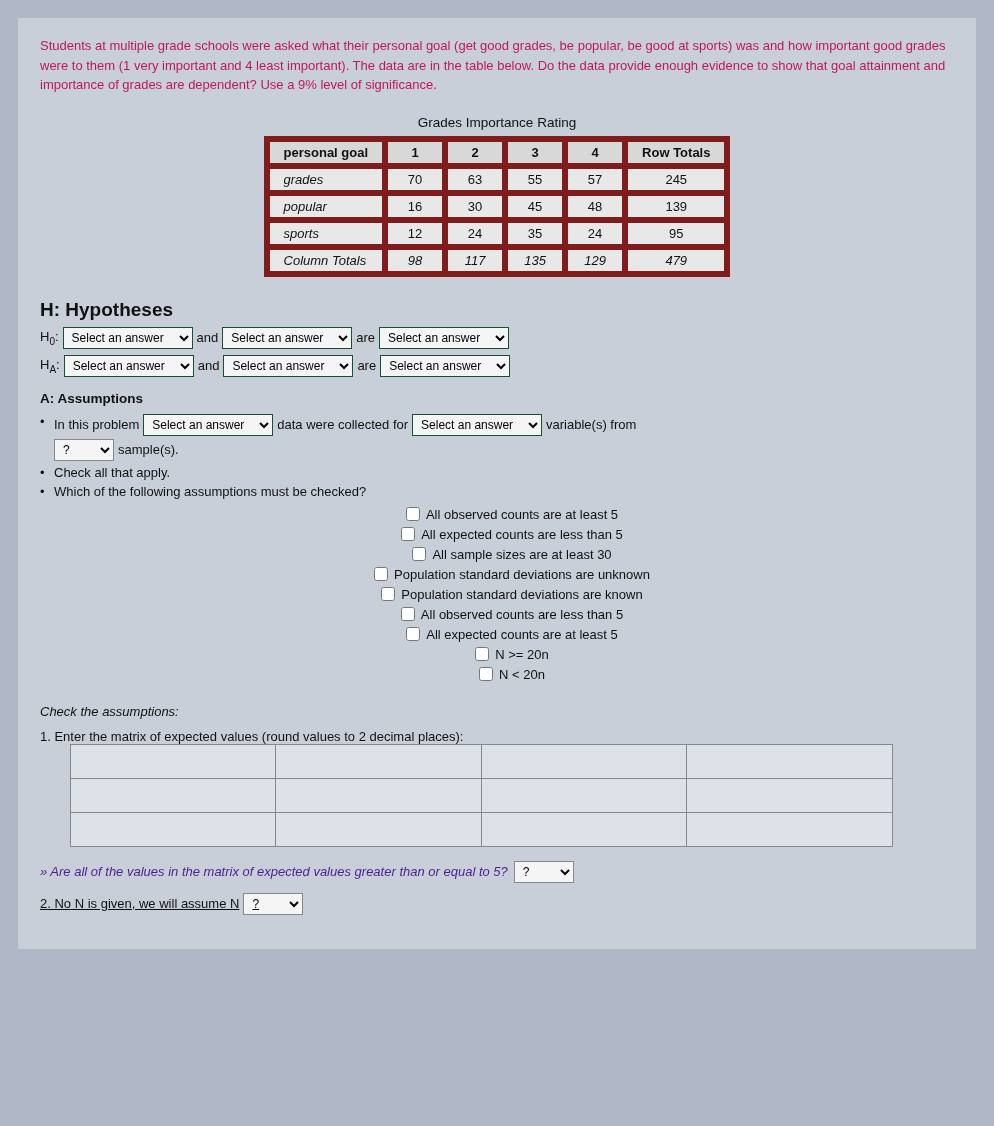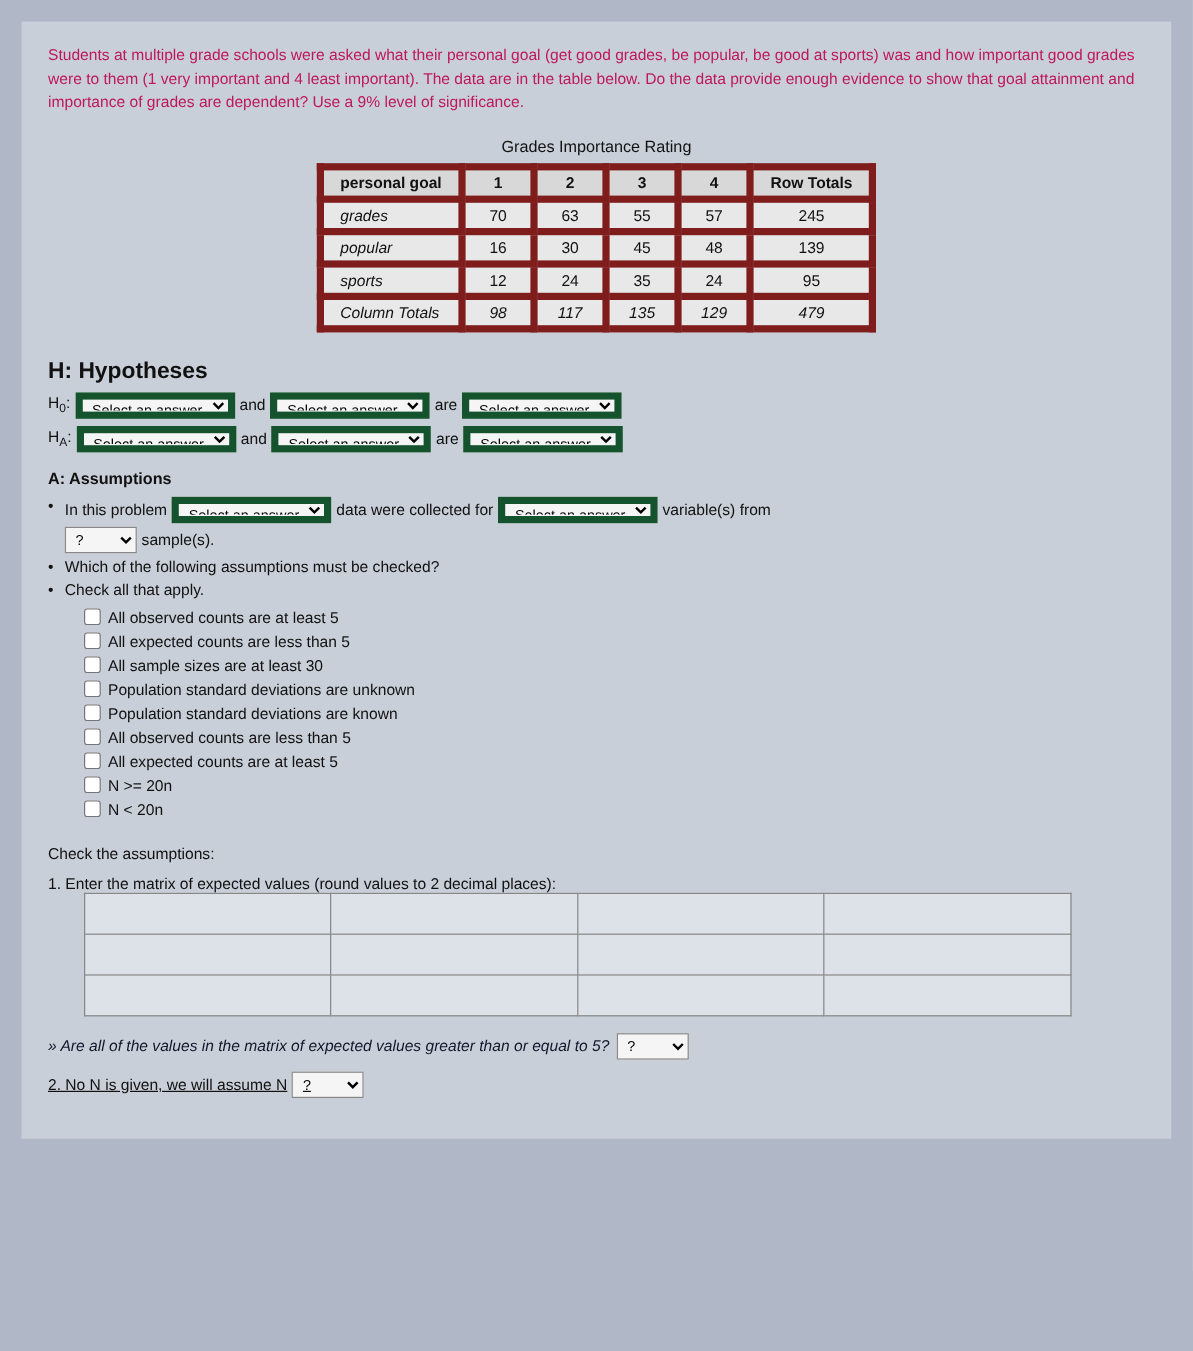--- a/index.html
+++ b/index.html
@@ -67,21 +67,21 @@
     .hypothesis-row {
       display: flex;
       align-items: center;
       margin-bottom: 6px;
       gap: 4px;
       flex-wrap: wrap;
     }
     select.inline-select {
       font-size: 12px;
       padding: 1px 4px;
-      border: 6px solid #14532d;
+      border: 1px solid #14532d;
       background: #f5f5f5;
       min-width: 130px;
       height: 22px;
     }
     select.inline-select-sm {
       font-size: 12px;
       padding: 1px 4px;
       border: 1px solid #888;
       background: #f5f5f5;
       min-width: 60px;
@@ -120,33 +120,35 @@
       list-style: none;
       padding-left: 30px;
       margin-bottom: 8px;
     }
     .checkbox-list li {
       margin-bottom: 5px;
       display: flex;
       align-items: center;
       gap: 6px;
       font-size: 13px;
+      justify-content: center;
     }
     .checkbox-list li input[type="checkbox"] {
       width: 14px;
       height: 14px;
     }
     .check-assumptions {
       margin-top: 22px;
       font-size: 13px;
     }
     .check-title {
       font-weight: normal;
       font-size: 13px;
       margin-bottom: 10px;
+      font-style: italic;
     }
     .check-item {
       margin-bottom: 10px;
       font-size: 13px;
     }
     .matrix-table {
       border-collapse: collapse;
       width: 90%;
       margin-left: 30px;
       margin-bottom: 14px;
@@ -171,21 +173,21 @@
       gap: 6px;
       font-size: 13px;
       margin-top: 6px;
     }
     .H0-label { font-size: 13px; }
     .HA-label { font-size: 13px; }
     .sub2 { font-size: 10px; vertical-align: sub; }
     .arc-label {
       font-size: 13px;
       font-style: italic;
-      color: #0f172a;
+      color: #4c1d95;
     }
   </style>
 </head>
 <body>
 
 <div class="page-content">
 
   <p class="intro-text">Students at multiple grade schools were asked what their personal goal (get good grades, be popular, be good at sports) was and how important good grades were to them (1 very important and 4 least important). The data are in the table below. Do the data provide enough evidence to show that goal attainment and importance of grades are dependent? Use a 9% level of significance.</p>
 
   <div class="table-section">
@@ -286,22 +288,22 @@
           </select>
           <span>variable(s) from</span>
         </div>
         <div class="inline-row" style="margin-top:3px;">
           <select class="inline-select-sm">
             <option>?</option>
           </select>
           <span>sample(s).</span>
         </div>
       </li>
+      <li>Check all that apply.</li>
       <li>Which of the following assumptions must be checked?</li>
-      <li>Check all that apply.</li>
     </ul>
 
     <ul class="checkbox-list">
       <li>
         <input type="checkbox" style="">
         <span>All observed counts are at least 5</span>
       </li>
       <li>
         <input type="checkbox" style="">
         <span>All expected counts are less than 5</span>

